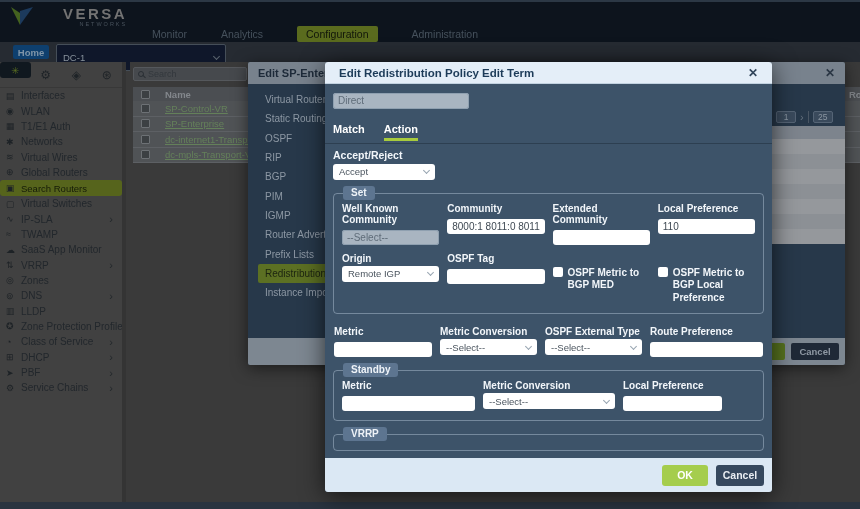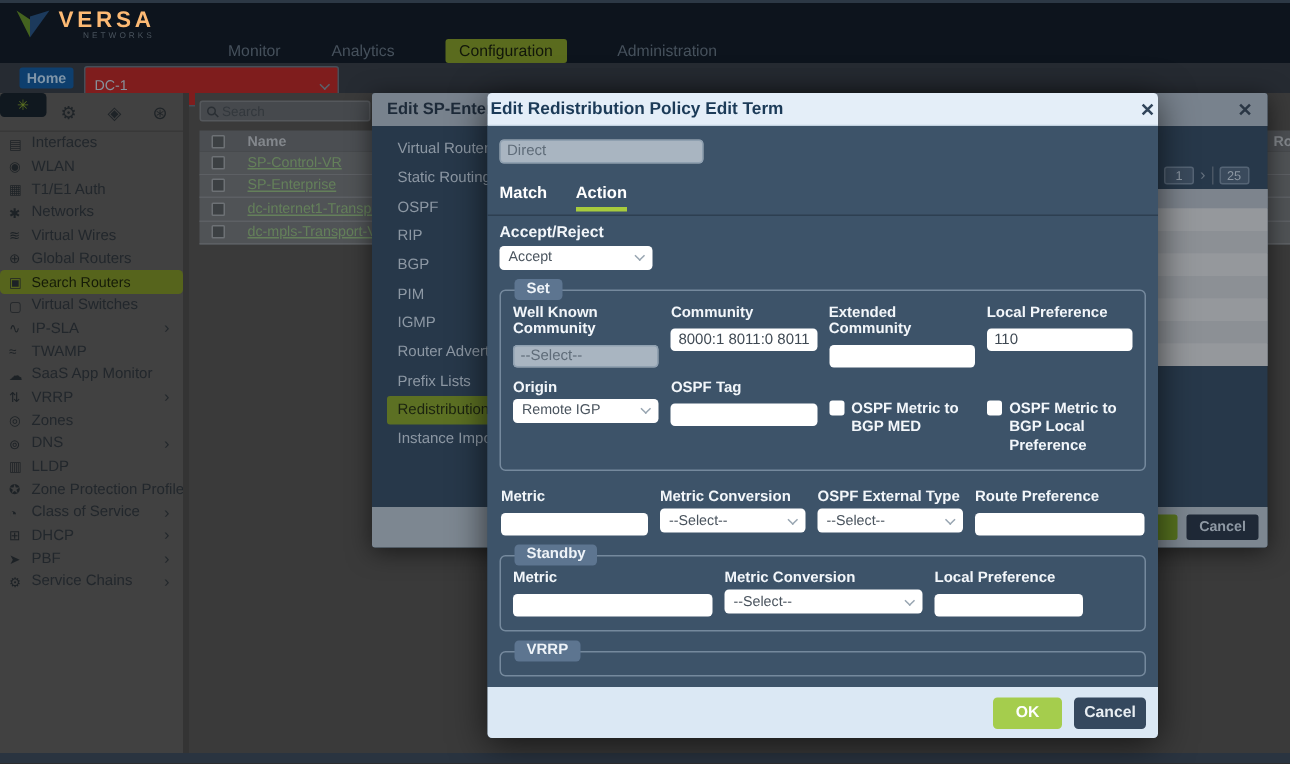--- a/index.html
+++ b/index.html
@@ -5,30 +5,30 @@
   html,body{margin:0;padding:0;background:#222;}
   #app{position:relative;width:860px;height:509px;overflow:hidden;
        font-family:"Liberation Sans",sans-serif;background:#3a3a3a;}
   *{box-sizing:border-box;}
 
   
   .tophdr{position:absolute;left:0;top:0;width:860px;height:42px;background:#0d141d;border-top:2px solid #2c3845;}
   .logo{position:absolute;left:10px;top:4px;display:flex;align-items:flex-start;gap:5px;}
   .logo .mark{width:24px;height:21px;}
   .logo .wordwrap{display:flex;flex-direction:column;align-items:flex-end;}
-  .logo .word{font-size:15px;font-weight:bold;letter-spacing:2.5px;color:#fdba74;line-height:15px;}
+  .logo .word{font-size:15px;font-weight:bold;letter-spacing:2.5px;color:#737373;line-height:15px;margin-left:24px;}
   .logo .sub{font-size:5.5px;letter-spacing:2px;color:#49535d;line-height:7px;}
   .nav{position:absolute;left:152px;top:24px;display:flex;gap:34px;align-items:center;height:16px;}
   .nav .navitem{font-size:10.5px;color:#46515c;}
   .nav .navitem.active{background:#5a6b1e;color:#11160a;padding:2px 9px;border-radius:2px;}
 
   .subhdr{position:absolute;left:0;top:42px;width:860px;height:20px;background:#262b32;}
   .homebtn{position:absolute;left:13px;top:3px;width:36px;height:14px;background:#0e3f6e;color:#7f95a8;
            font-size:9.5px;font-weight:bold;border-radius:2px;display:flex;align-items:center;justify-content:center;}
-  .appsel{position:absolute;left:56px;top:2px;width:170px;height:27px;background:#7f1d1d;border:1px solid #454e58;
+  .appsel{position:absolute;left:56px;top:2px;width:170px;height:27px;background:#0f172a;border:1px solid #454e58;
           border-radius:2px;color:#87919b;font-size:9.5px;display:flex;align-items:center;padding:0 6px;}
   .appsel .chev{margin-left:auto;border-color:#5a646e;}
 
   .sidebar{position:absolute;left:0;top:62px;width:126px;bottom:7px;background:#414141;border-right:4px solid #343434;}
   .sbtabs{display:grid;grid-template-columns:repeat(4,1fr);height:26px;border-bottom:1px solid #383838;}
   .sbtab{display:flex;align-items:center;justify-content:center;font-size:12px;color:#1e2327;}
   .sbtab.sel{background:#10181f;color:#5b7021;}
   .sbitem{height:15.35px;display:flex;align-items:center;padding-left:6px;font-size:10px;color:#22272c;white-space:nowrap;overflow:hidden;}
   .sbitem .ic{width:15px;font-size:9px;color:#1d2226;flex:none;}
   .sbitem.sel{background:#56641c;color:#151b08;}
@@ -76,21 +76,21 @@
               display:flex;align-items:center;justify-content:flex-end;gap:6px;padding-right:6px;}
   .dlg1 .okbtn{width:40px;height:17px;background:#57731f;border-radius:2px;color:#b5c09a;
                font-size:9.5px;font-weight:bold;display:flex;align-items:center;justify-content:center;}
   .dlg1 .cancelbtn{width:48px;height:17px;background:#1f2937;border-radius:2px;color:#8f99a4;
                font-size:9.5px;font-weight:bold;display:flex;align-items:center;justify-content:center;}
 
   
   .modal{position:absolute;left:325px;top:62px;width:447px;height:430px;border-radius:3px;
          box-shadow:0 4px 24px rgba(0,0,0,.65);background:#3d5369;}
   .mhdr{position:absolute;left:0;top:0;right:0;height:22px;background:#e4eef8;border-radius:3px 3px 0 0;
-        border-bottom:1px solid #c2d2e0;display:flex;align-items:center;padding:0 2px;gap:31px;}
+        border-bottom:1px solid #c2d2e0;display:flex;align-items:center;padding:0 14px;gap:31px;}
   .mtitle{font-size:11.5px;font-weight:bold;color:#1c3b58;}
   .mclose{margin-left:auto;font-size:12px;font-weight:bold;color:#31455b;cursor:pointer;}
   .mbody{position:absolute;left:0;top:22px;right:0;bottom:34px;background:#3d5369;padding:6px 8px;overflow:hidden;}
   .flabel{font-size:10.5px;font-weight:bold;color:#f2f6fa;margin:0 0 3px;}
   .req{color:#e25c5c;margin-left:2px;}
   .tin{width:100%;height:15px;border:none;border-radius:3px;padding:0 5px;font-size:10px;color:#3f4953;
        background:#fff;outline:none;font-family:"Liberation Sans",sans-serif;}
   .tin.dis{background:#a9b5c1;color:#5f6c79;box-shadow:inset 0 0 0 1px #8fa0b0;}
   .termin{width:136px;height:16px;}
   .tabs{display:flex;gap:19px;margin-top:14px;}

